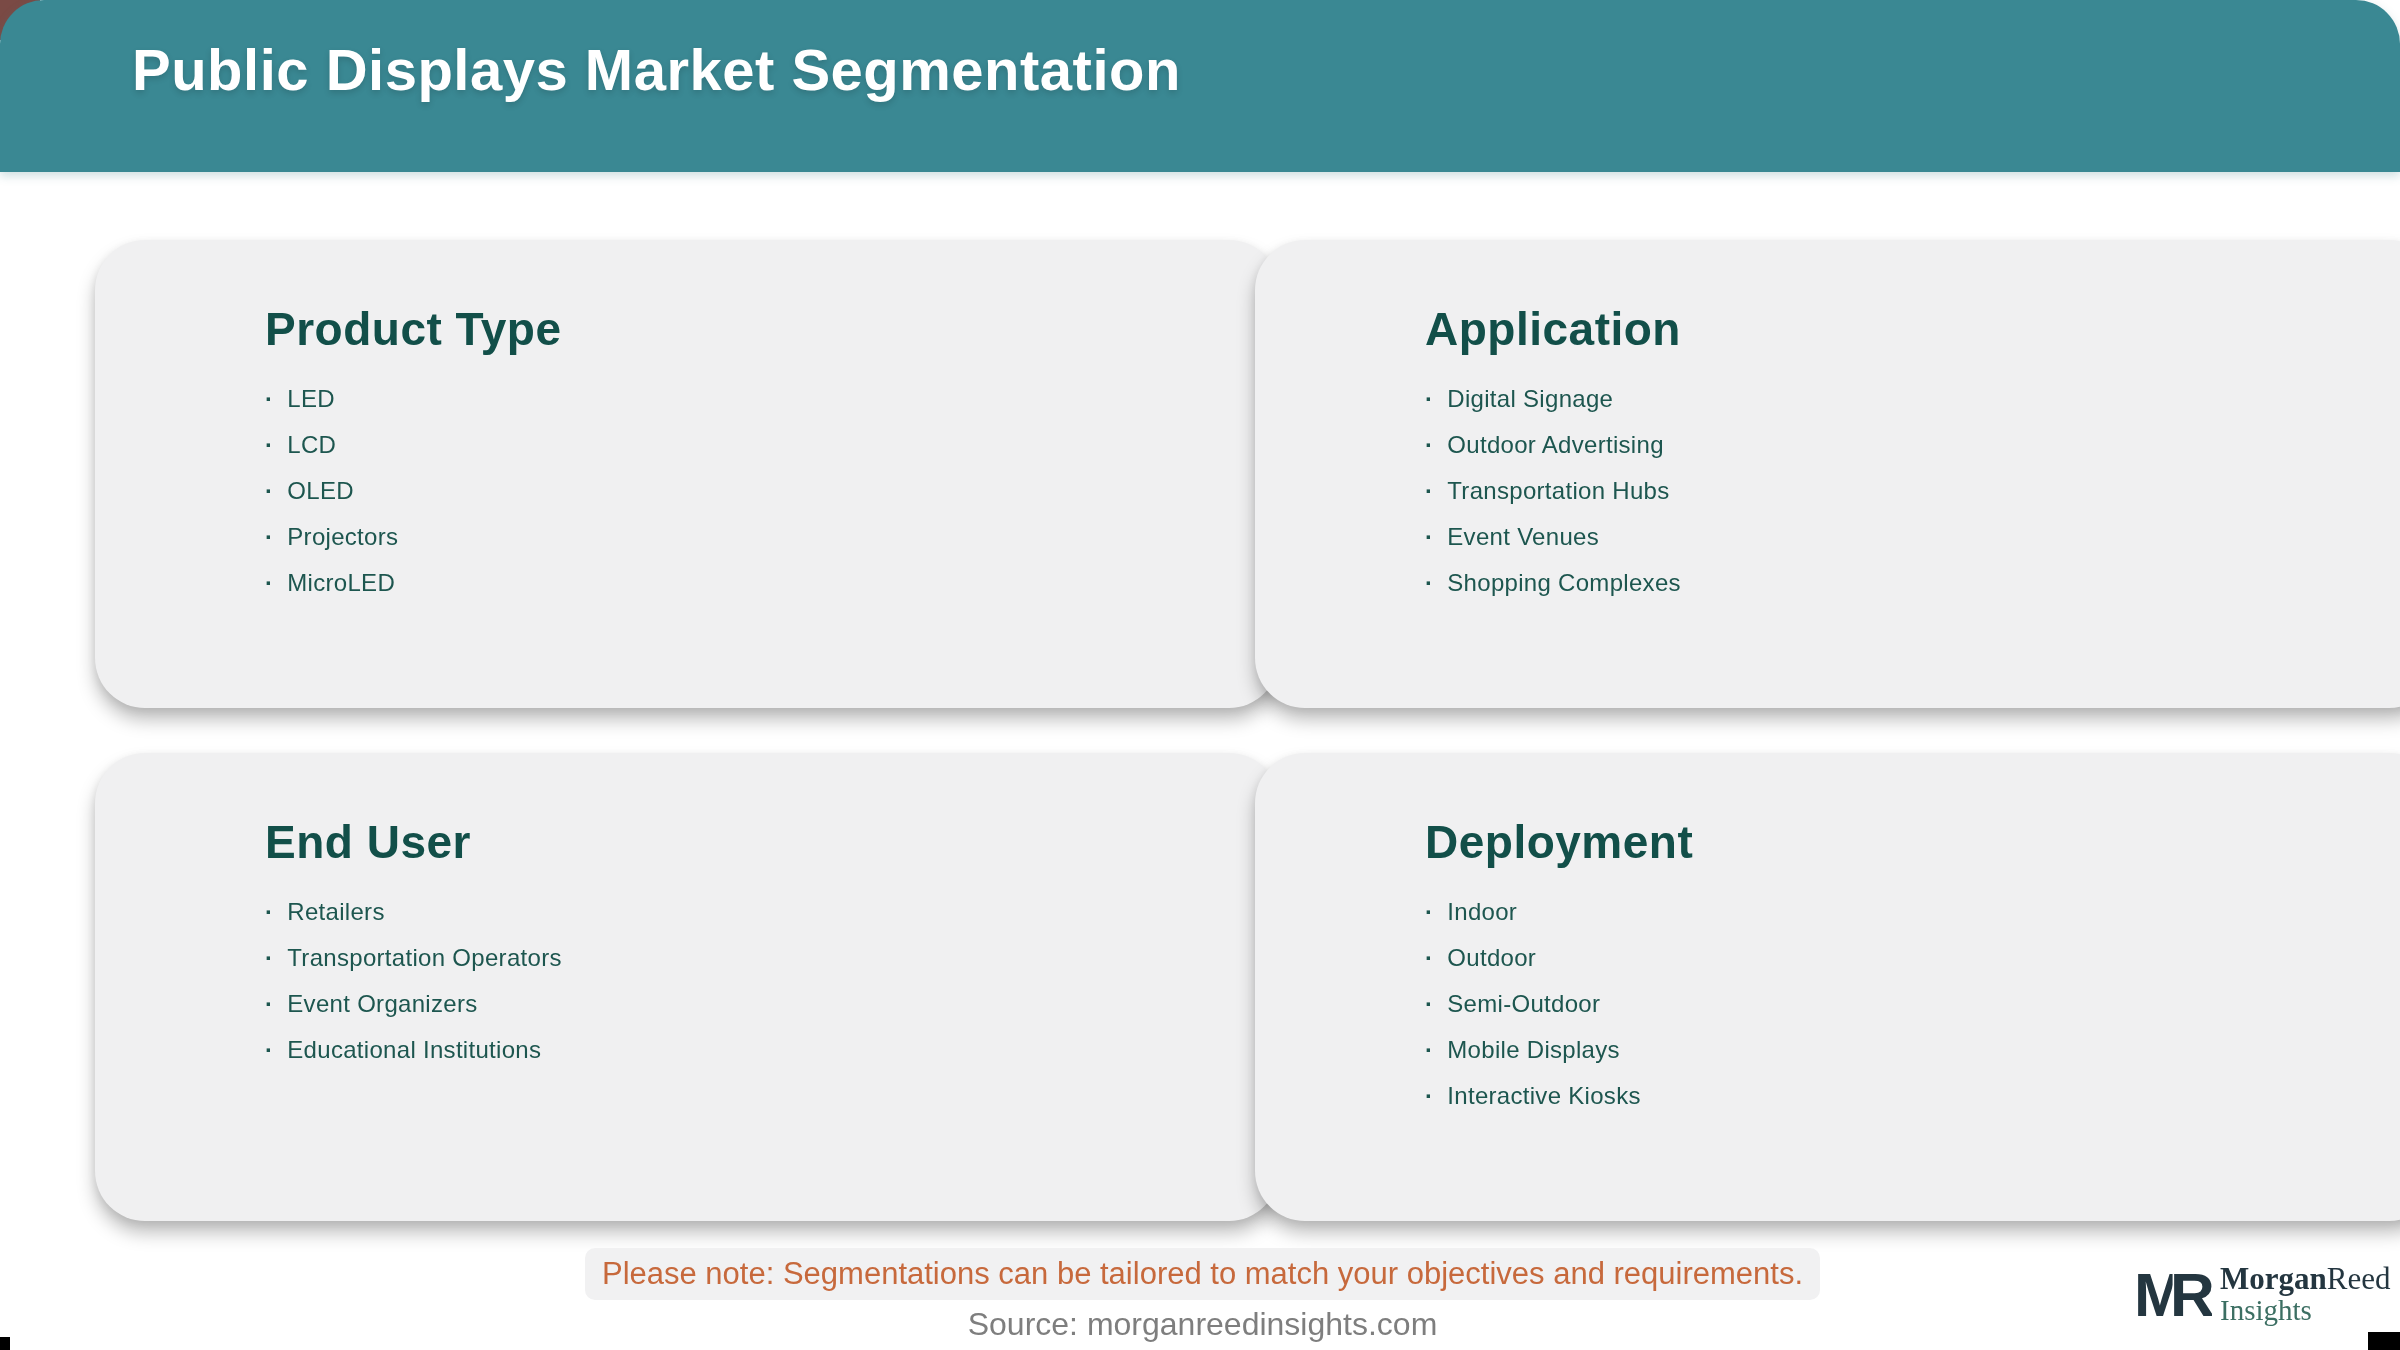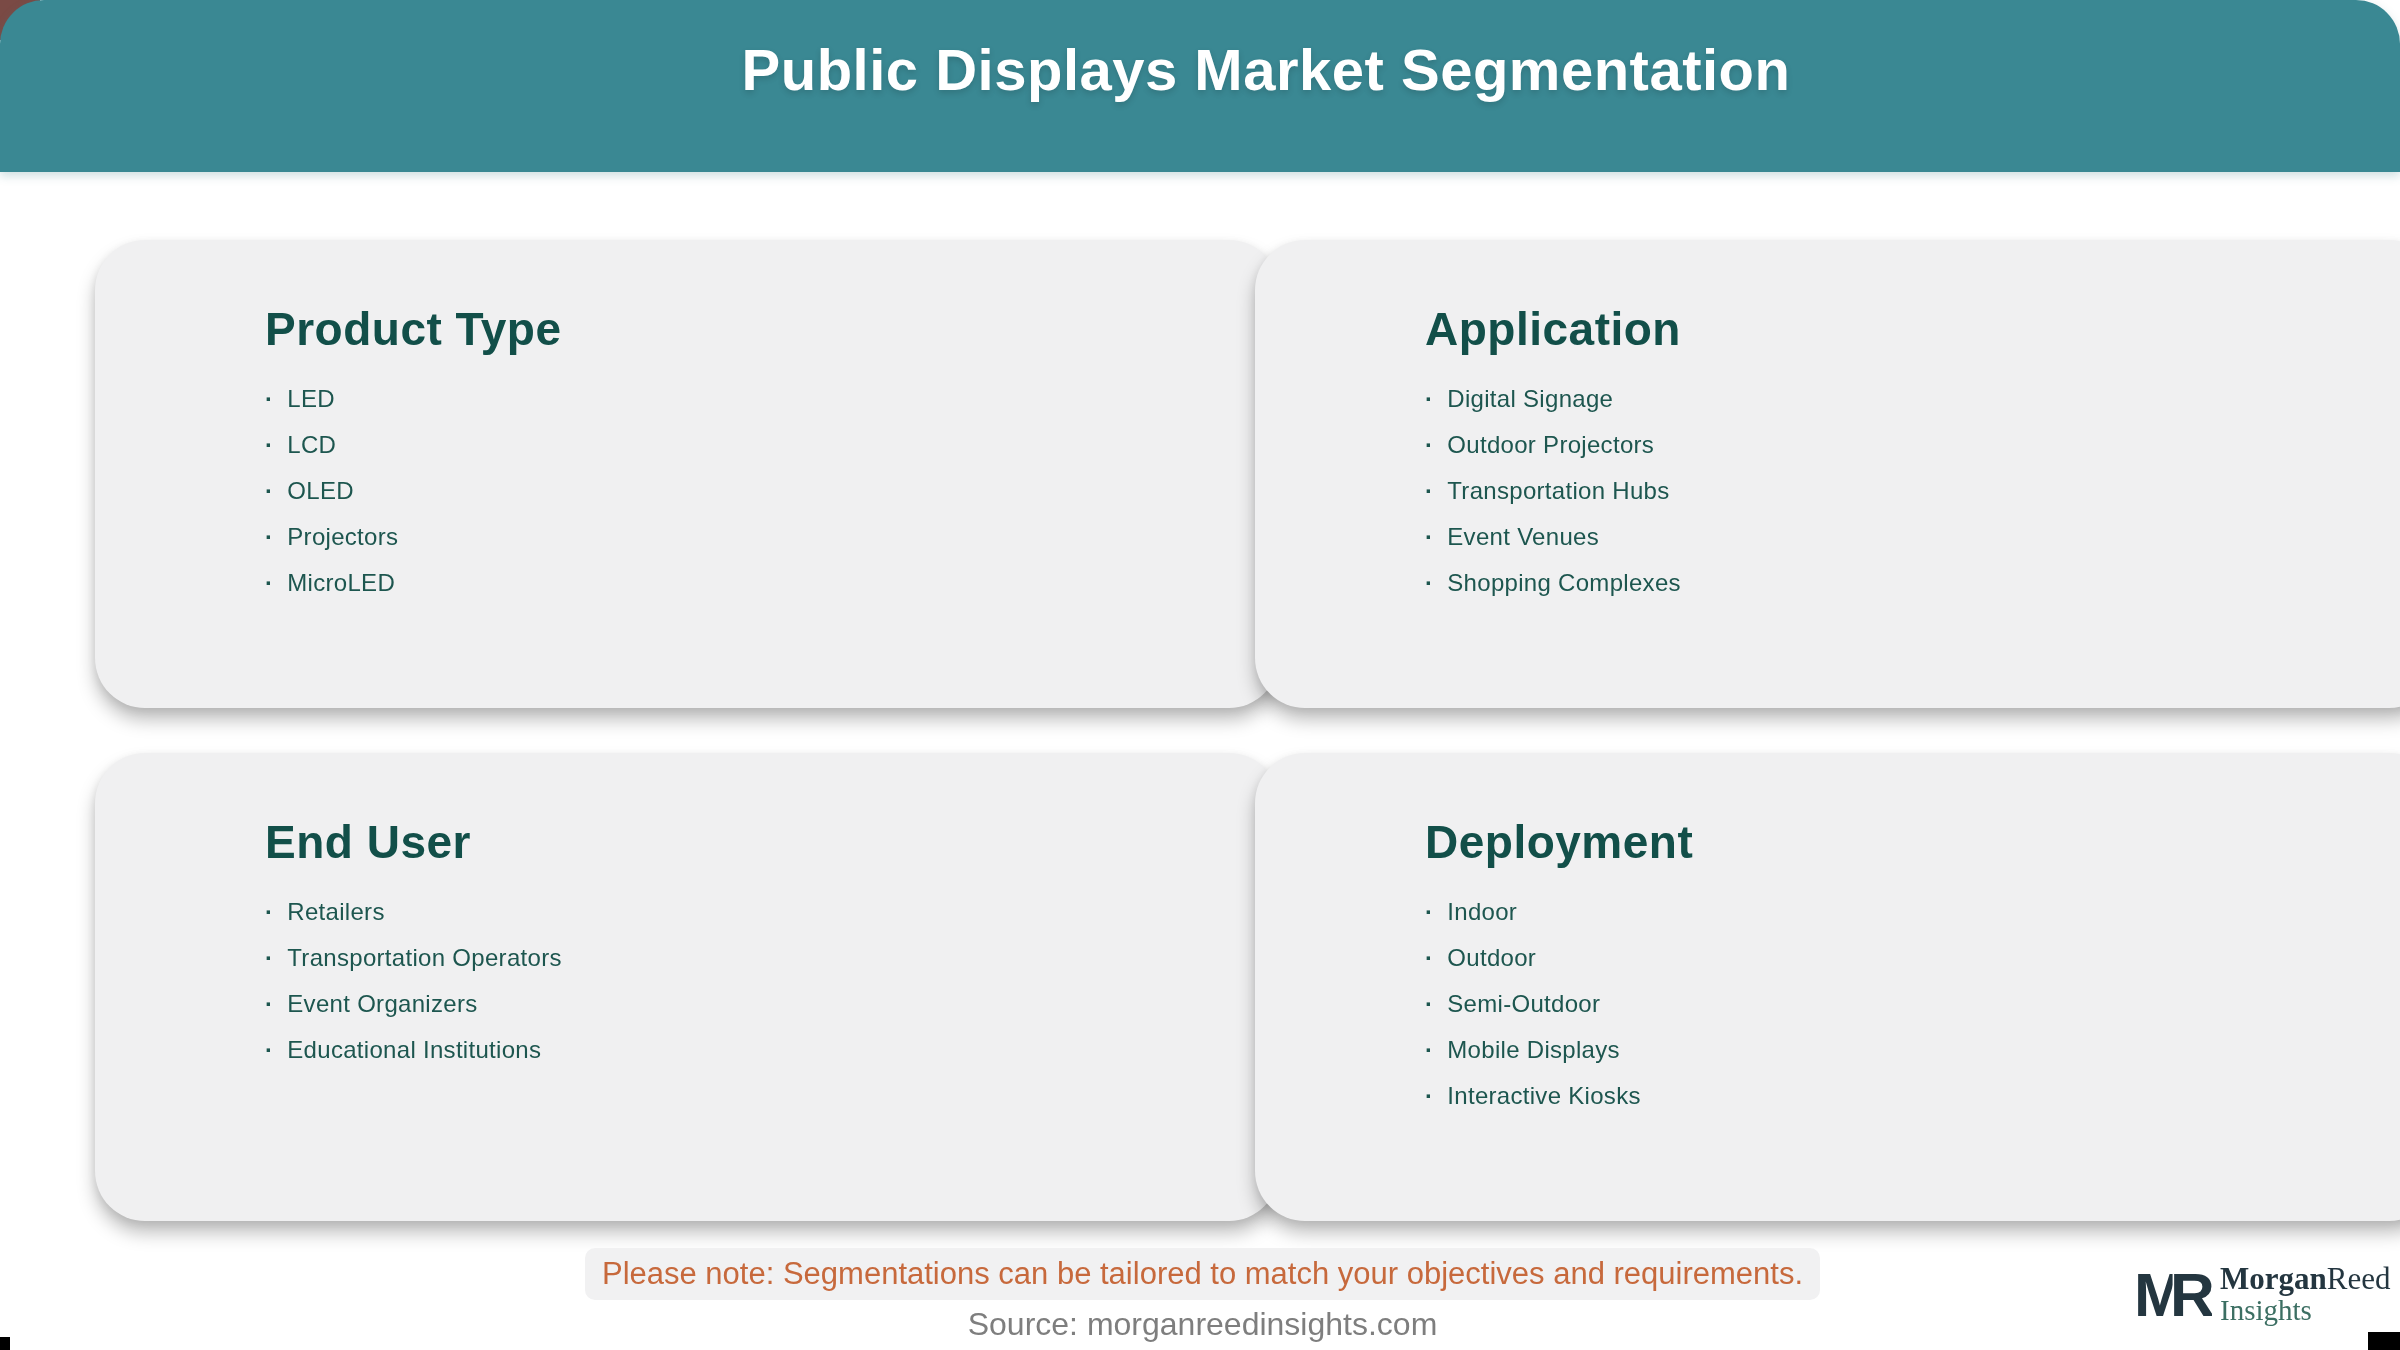--- a/index.html
+++ b/index.html
@@ -23,21 +23,20 @@
     z-index:1;
     box-shadow:0 4px 10px rgba(70,130,140,0.25);
   }
   .header h1{
     margin:0;
     padding:38px 0 0 132px;
     font-size:58px;line-height:1.1;
     font-weight:bold;color:#ffffff;
     letter-spacing:0.5px;
     text-shadow:0 3px 6px rgba(0,0,0,0.15);
-    text-align:center;
   }
   .cards{
     position:absolute;left:95px;top:240px;
     display:grid;
     grid-template-columns:1000px 1000px;
     column-gap:160px;row-gap:45px;
     z-index:1;
   }
   .card{
     width:1184px;height:468px;
@@ -137,21 +136,21 @@
 
     <li class="card-item"><span class="dot">·</span><span class="item-label">MicroLED</span></li>
   </ul>
     </section>
 
     <section class="card">
       <h2 class="card-title">Application</h2>
       <ul class="card-list">
     <li class="card-item"><span class="dot">·</span><span class="item-label">Digital Signage</span></li>
 
-    <li class="card-item"><span class="dot">·</span><span class="item-label">Outdoor Projectors</span></li>
+    <li class="card-item"><span class="dot">·</span><span class="item-label">Outdoor Advertising</span></li>
 
     <li class="card-item"><span class="dot">·</span><span class="item-label">Transportation Hubs</span></li>
 
     <li class="card-item"><span class="dot">·</span><span class="item-label">Event Venues</span></li>
 
     <li class="card-item"><span class="dot">·</span><span class="item-label">Shopping Complexes</span></li>
   </ul>
     </section>
 
     <section class="card">

